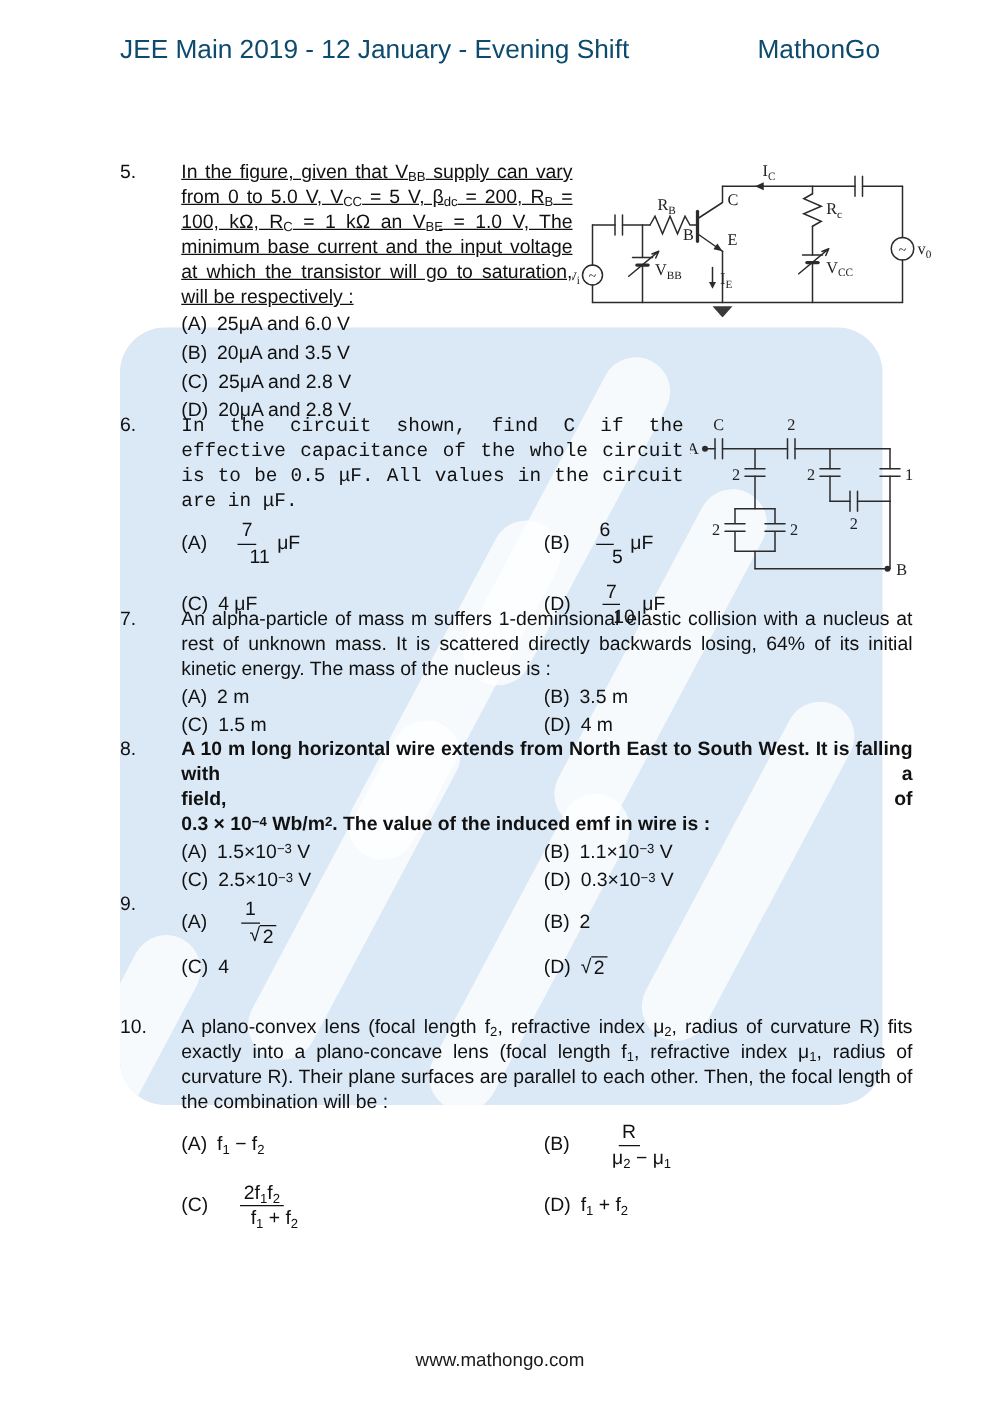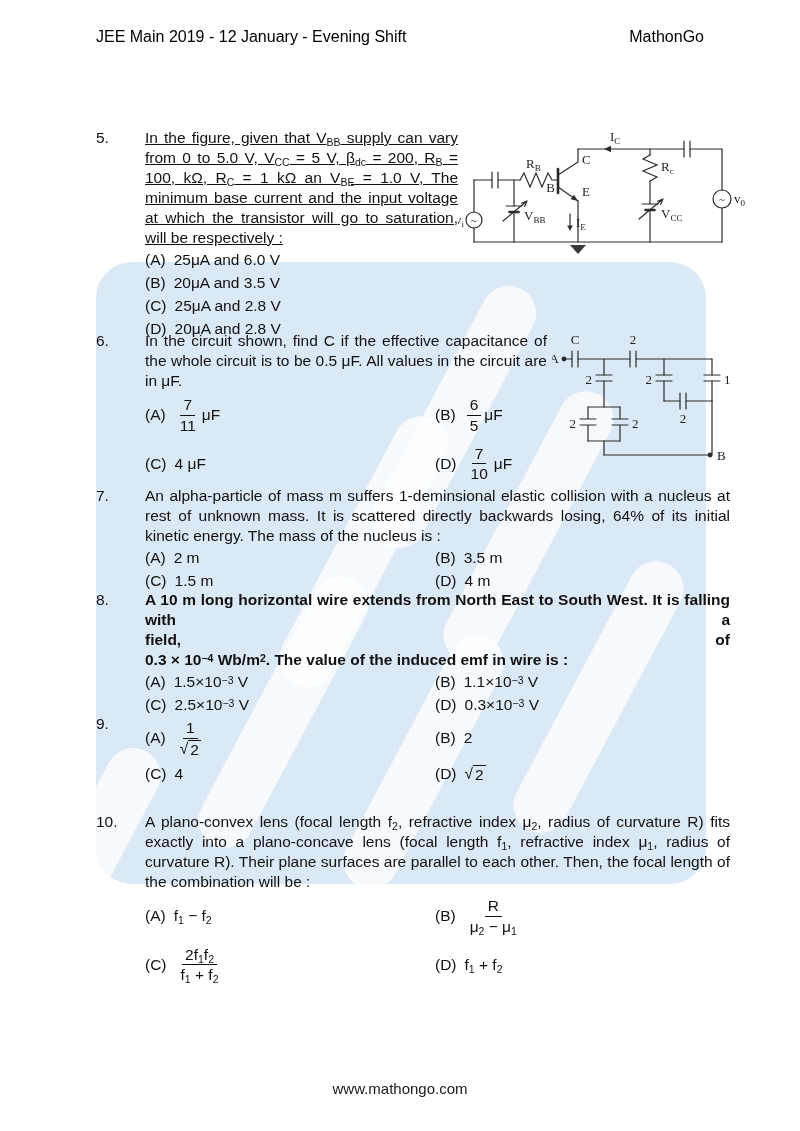--- a/index.html
+++ b/index.html
@@ -2,21 +2,21 @@
 <html><head>
 <meta charset="utf-8">
 <style>
   html,body{margin:0;padding:0;}
   body{width:800px;height:1131px;position:relative;background:#ffffff;
        font-family:"Liberation Sans","DejaVu Sans",sans-serif;color:#111;}
   .page{position:absolute;inset:0;overflow:hidden;}
 
   
   .header{position:absolute;left:96px;right:96px;top:28px;display:flex;
-          justify-content:space-between;font-size:16px;color:#000000;}
+          justify-content:space-between;font-size:21px;color:#0c4a6e;}
   .footer{position:absolute;left:0;right:0;top:1080px;text-align:center;
           font-size:15px;color:#1a1a1a;}
 
   
   .watermark{position:absolute;left:96px;top:262px;width:610px;height:622px;
              background:#dbe8f5;border-radius:36px;overflow:hidden;z-index:0;}
   .stripe{position:absolute;width:55px;border-radius:30px;background:#ffffff;
           opacity:.78;transform:rotate(28deg);}
 
   
@@ -29,21 +29,21 @@
   .spread{display:flex;justify-content:space-between;gap:24px;}
   .opts{display:grid;}
   .opt{display:flex;align-items:center;gap:8px;min-height:21px;padding:1px 0;}
   .optlabel{flex:0 0 auto;}
   .optbody{display:inline-flex;align-items:center;flex-wrap:wrap;}
   sub{font-size:10.5px;line-height:0;vertical-align:-3px;}
   sup{font-size:10.5px;line-height:0;vertical-align:3.5px;}
   .frac{display:inline-flex;flex-direction:column;align-items:center;
         line-height:1.15;margin:4px 3px;}
   .frac .num{padding:0 3px 1px;border-bottom:1.4px solid #111;}
-  .frac .den{padding:1px 3px 0;}
+  .frac .den{padding:1px 3px 0;margin-left:20px;}
   .sqrt{display:inline-flex;align-items:flex-start;}
   .sqrt-sym{line-height:1.1;}
   .sqrt-arg{border-top:1.3px solid #111;padding:0 2px;line-height:1.1;}
 
   
   .figure{position:absolute;z-index:2;}
   .figure svg text{font-family:"Liberation Serif","DejaVu Serif",serif;
                    font-size:13px;fill:#222;stroke:none;}
   .figure svg .sub{font-size:9px;}
   .figure svg .src{font-size:11px;text-anchor:middle;}
@@ -97,21 +97,21 @@
               <span class="optbody">
                 <span>20μA and 2.8 V</span>
               </span>
             </div>
           </div>
         </div>
       </div>
       <div class="question" style="top: 331px;">
         <span class="qnum">6.</span>
         <div class="qcontent">
-          <div class="qbody" style="width: 402px;">In the circuit shown, find C if the effective capacitance of the whole circuit is to be 0.5 μF. All values in the circuit are in μF.</div>
+          <div class="qbody" style="width: 402px; font-family: Liberation Mono, monospace;">In the circuit shown, find C if the effective capacitance of the whole circuit is to be 0.5 μF. All values in the circuit are in μF.</div>
           <div class="opts" style="grid-template-columns: 290px 1fr;">
             <div class="opt">
               <span class="optlabel">(A)</span>
               <span class="optbody">
                 <span class="frac">
                   <span class="num"><span>7</span></span>
                   <span class="den"><span>11</span></span>
                 </span>
                 <span>μF</span>
               </span>

